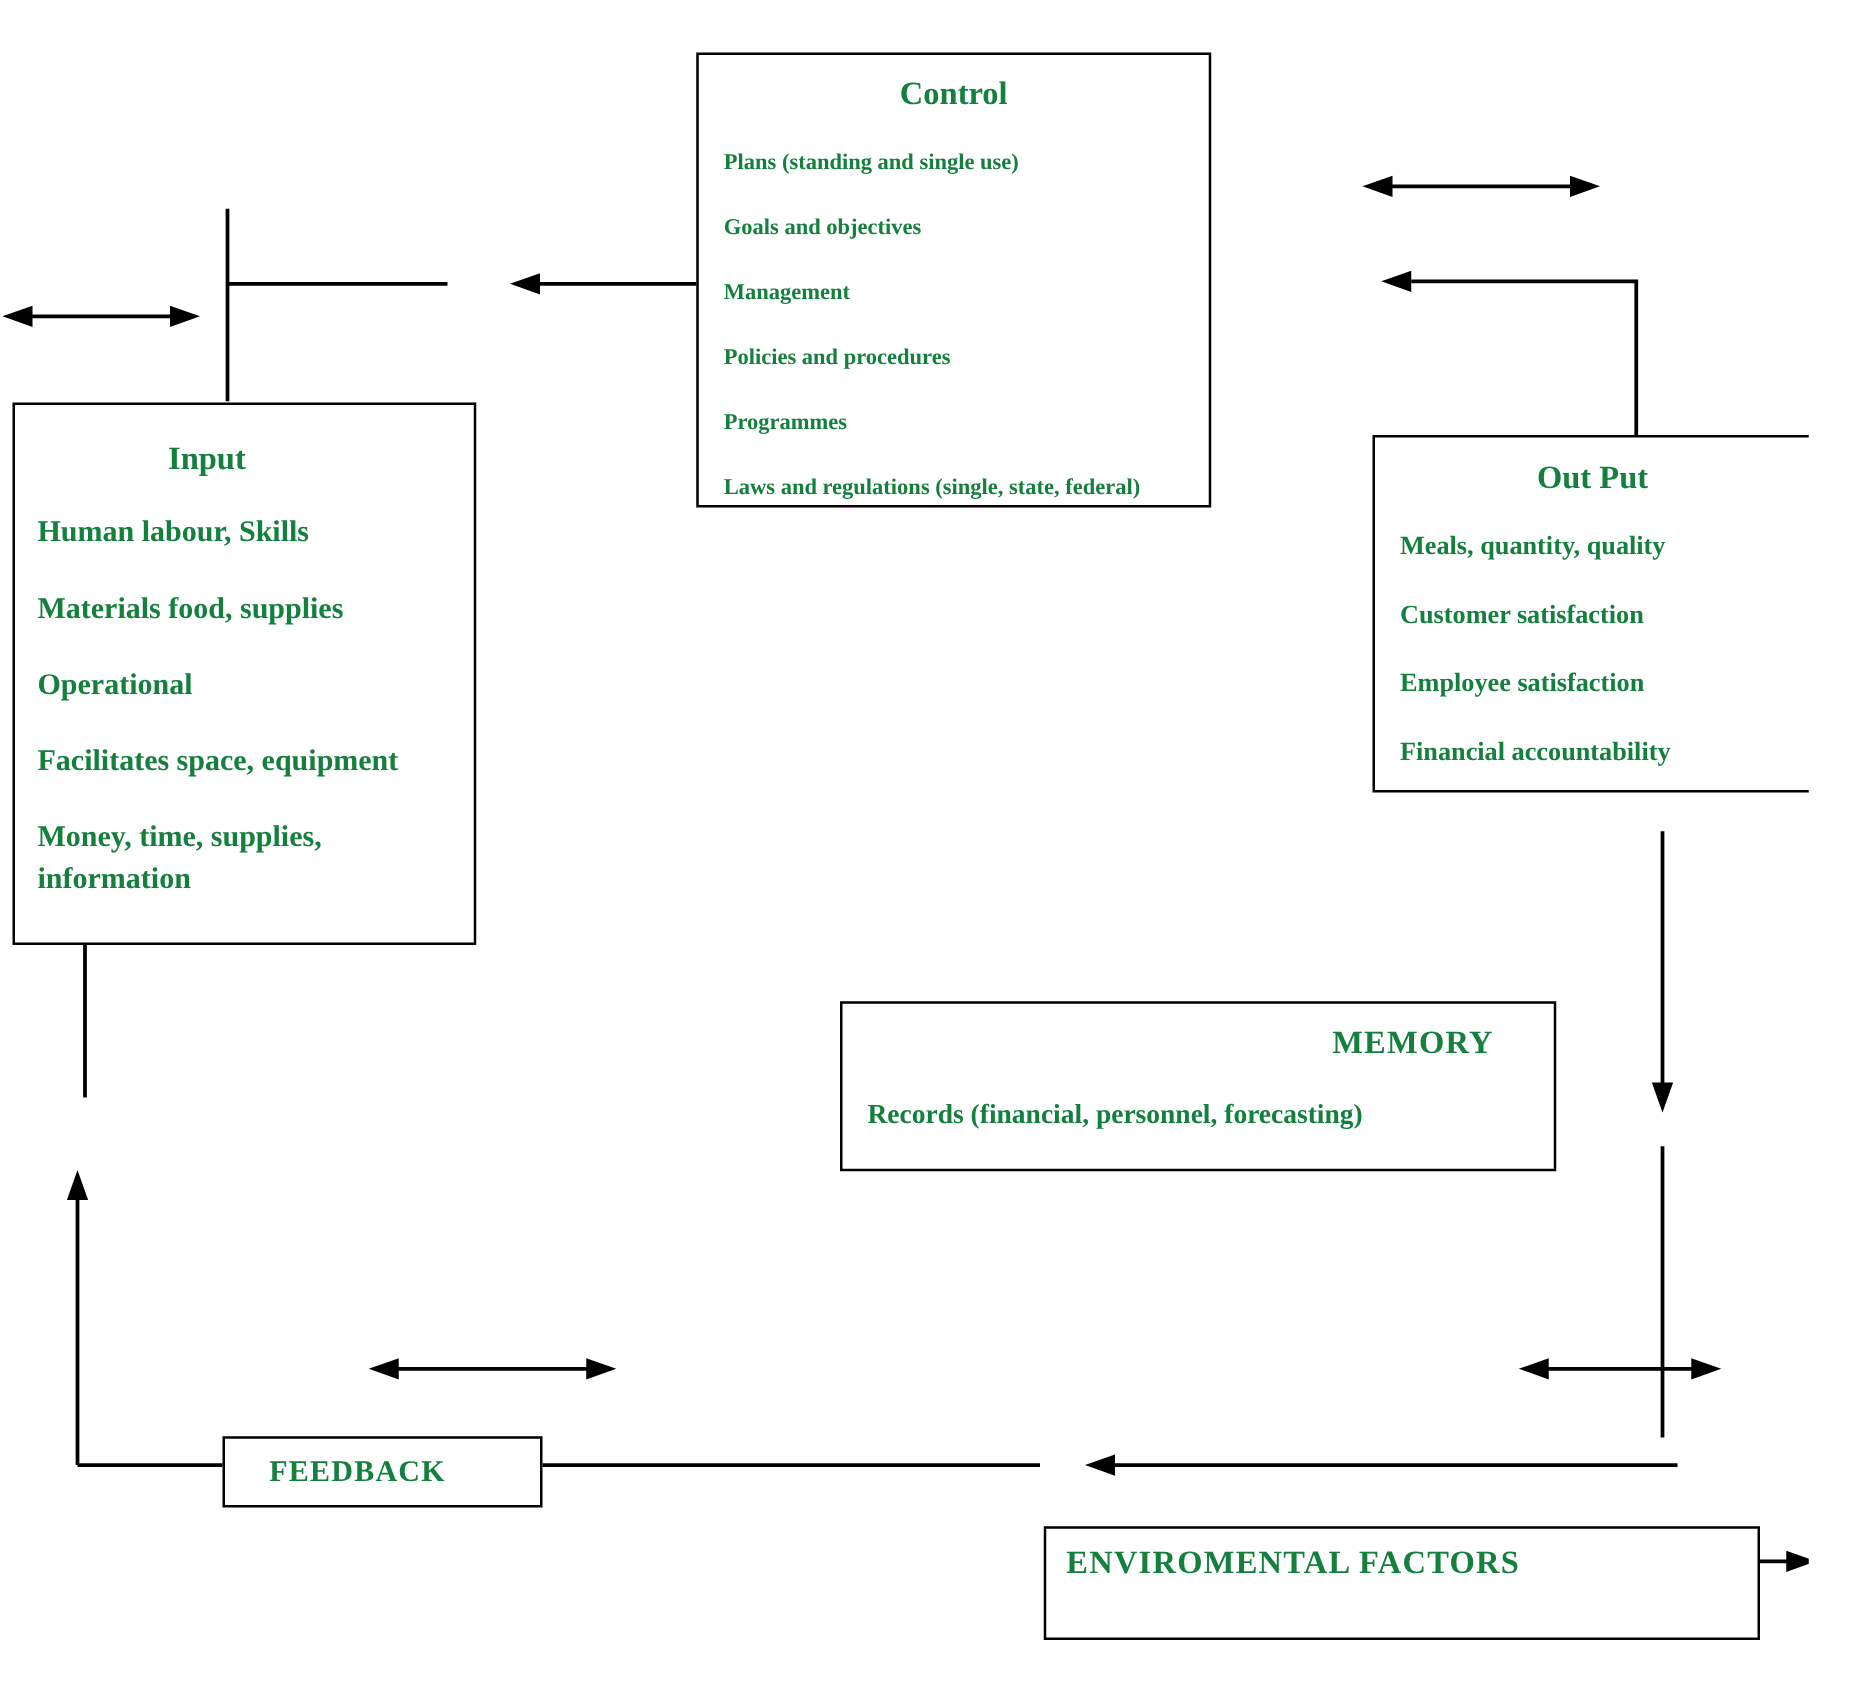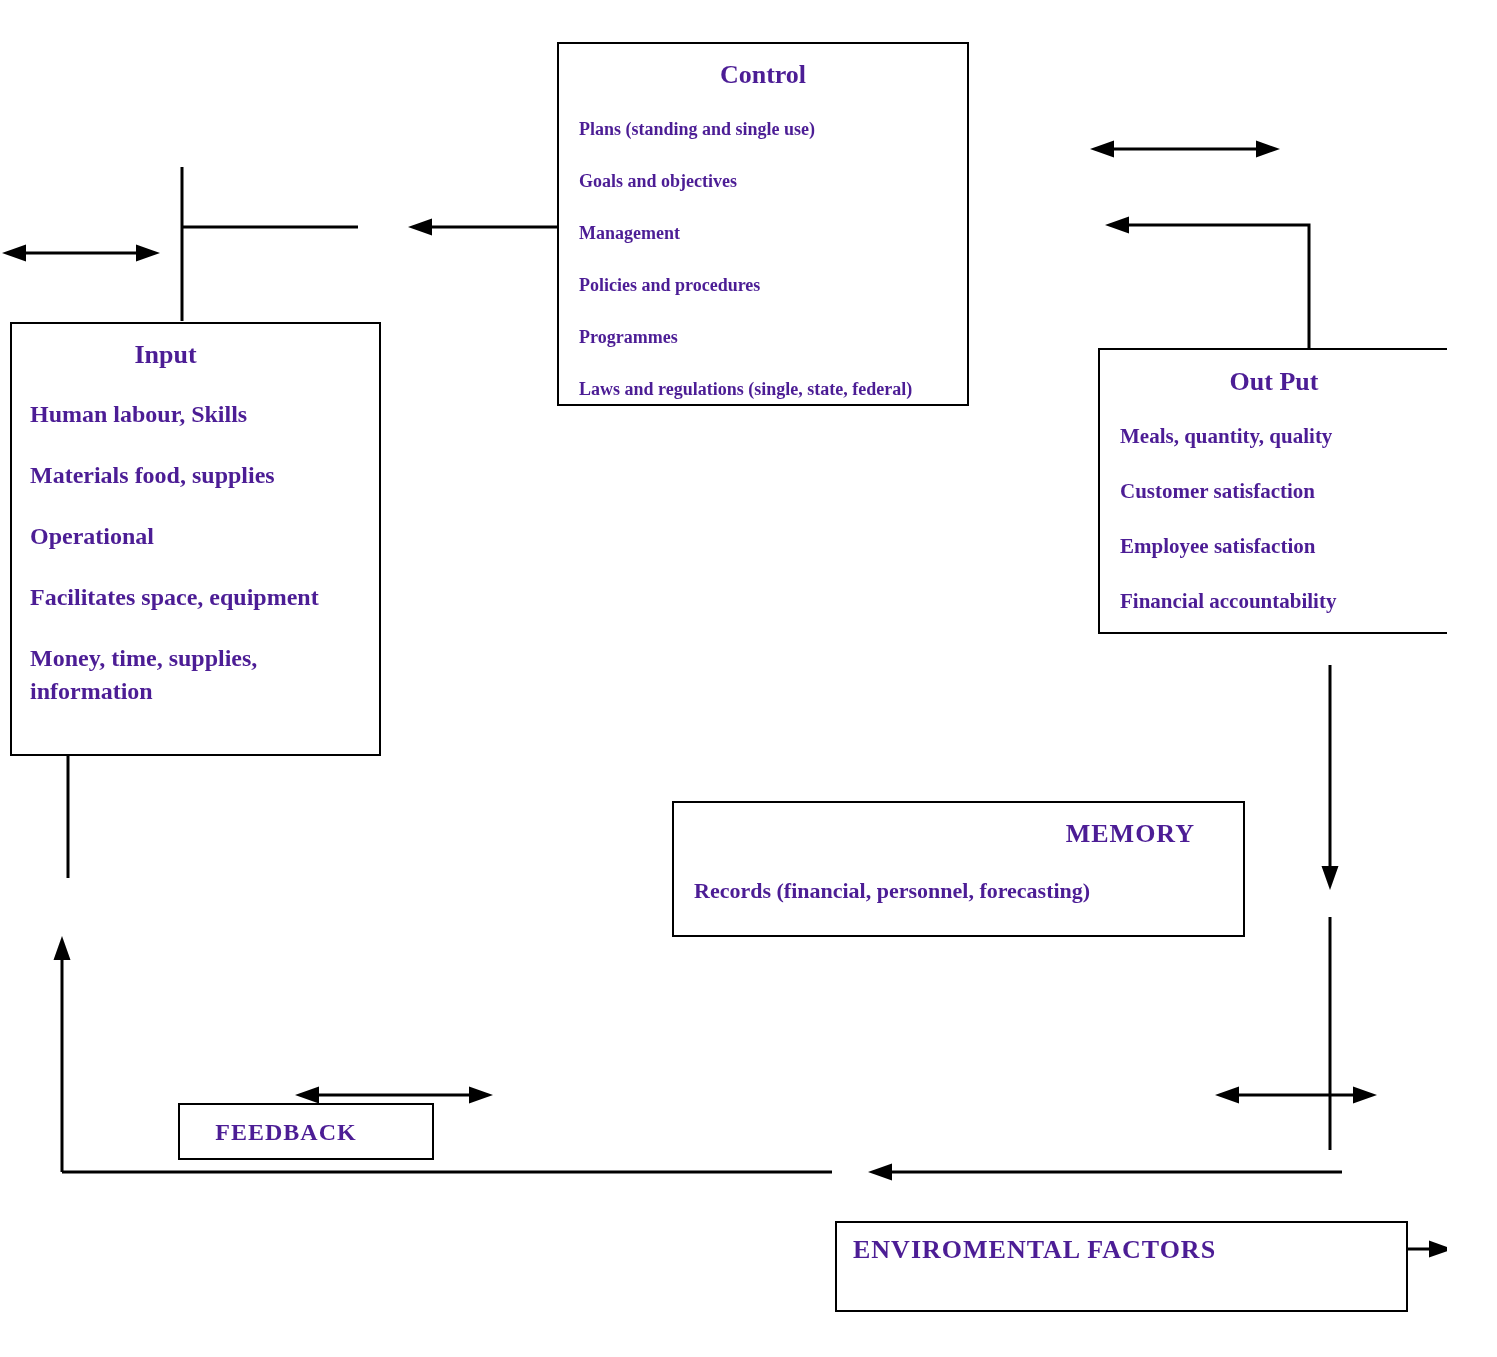--- a/index.html
+++ b/index.html
@@ -7,21 +7,21 @@
     padding: 0;
     background: #ffffff;
   }
   .canvas {
     position: relative;
     width: 1447px;
     height: 1357px;
     background: #ffffff;
     font-family: "Liberation Serif", "DejaVu Serif", serif;
     font-weight: bold;
-    color: #4c1d95;
+    color: #15803d;
     overflow: hidden;
   }
   svg.connectors {
     position: absolute;
     left: 0; top: 0;
     width: 1497px;
     height: 1357px;
   }
   svg.connectors line, svg.connectors polyline {
     stroke: #000000;
@@ -47,21 +47,21 @@
   .box-control { left: 557px; top: 42px; width: 412px; height: 364px; }
   .box-control .box-title { margin-top: 16px; }
   .box-control .item {
     font-size: 18px;
     line-height: 19px;
     margin: 33px 0 0 20px;
   }
   .box-control .item.first { margin-top: 30px; }
   
   .box-input { left: 10px; top: 322px; width: 371px; height: 434px; }
-  .box-input .box-title { margin-top: 16px; padding-right: 60px; }
+  .box-input .box-title { margin-top: 28px; padding-right: 60px; }
   .box-input .item {
     font-size: 24px;
     line-height: 33px;
     margin: 28px 8px 0 18px;
   }
   
   .box-transformation { left: 466px; top: 468px; width: 539px; height: 237px; }
   .box-transformation .box-title { margin-top: 13px; padding-right: 76px; letter-spacing: 1px; }
   .box-transformation .subtitle {
     text-align: center;
@@ -87,21 +87,21 @@
   
   .box-memory { left: 672px; top: 801px; width: 573px; height: 136px; }
   .box-memory .box-title { margin-top: 16px; padding-right: 48px; letter-spacing: 1px; text-align: right; }
   .box-memory .mem-line {
     font-size: 22px;
     line-height: 26px;
     margin: 29px 0 0 20px;
   }
   
   .box-feedback {
-    left: 178px; top: 1103px; width: 256px; height: 57px;
+    left: 178px; top: 1149px; width: 256px; height: 57px;
     display: flex; align-items: center; justify-content: center;
   }
   .box-feedback .box-title {
     font-size: 24px; line-height: 24px; margin: 0; padding-right: 40px;
     letter-spacing: 1px;
   }
   
   .box-environment { left: 835px; top: 1221px; width: 573px; height: 91px; }
   .box-environment .box-title {
     text-align: left;

